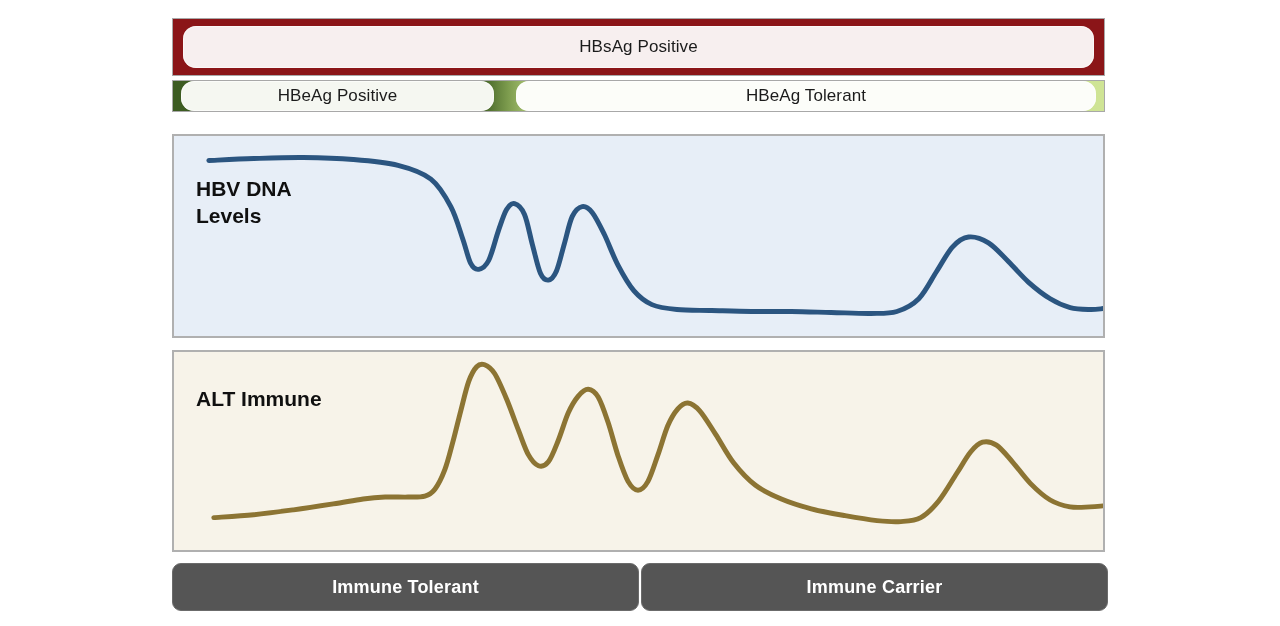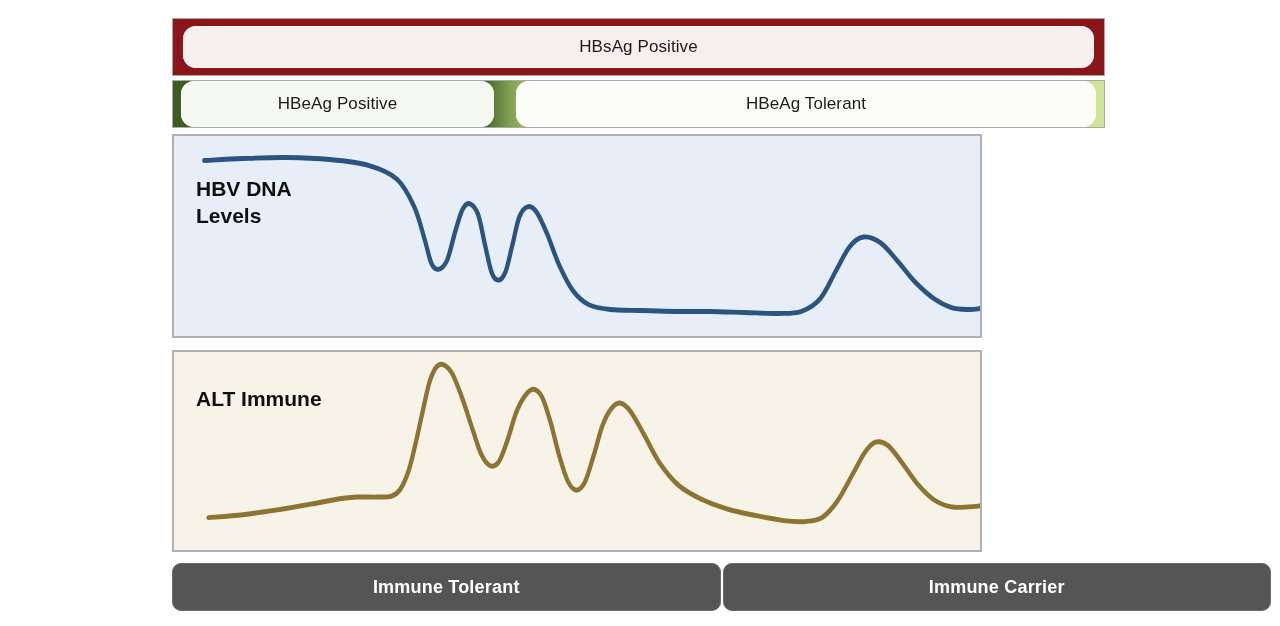--- a/index.html
+++ b/index.html
@@ -50,21 +50,21 @@
     letter-spacing: 0.1px;
   }
 
   #hbsag-pill {
     background: #f7efef;
     box-shadow: inset 0 0 0 1px rgba(255,255,255,0.55);
   }
 
   #hbeag-banner {
     top: 80px;
-    height: 48px;
+    height: 32px;
     background: linear-gradient(to right,
         #3d5c22 0%,
         #3d5c22 33%,
         #7d9c4e 36%,
         #c9e08e 40%,
         #cfe495 100%);
     padding: 0 8px;
     gap: 22px;
   }
 
@@ -77,21 +77,21 @@
   #hbeag-neg-pill {
     flex: 1 1 auto;
     background: #fcfdf9;
     box-shadow: inset 0 0 0 1px rgba(255,255,255,0.6);
   }
 
   
   .curve-panel {
     position: absolute;
     left: 172px;
-    width: 810px;
+    width: 933px;
     box-sizing: border-box;
     border: 2px solid #b0b0b0;
   }
 
   #dna-panel {
     top: 134px;
     height: 204px;
     background: #e7eef7;
   }
 
@@ -120,21 +120,21 @@
   }
 
   #dna-label { left: 22px; top: 40px; }
   #alt-label { left: 22px; top: 34px; }
 
   
   #phase-row {
     position: absolute;
     left: 172px;
     top: 563px;
-    width: 1099px;
+    width: 936px;
     height: 48px;
     display: flex;
     gap: 2px;
   }
 
   .phase-button {
     flex: 1 1 0;
     background: #555555;
     border: 1px solid #6b6b6b;
     border-radius: 9px;

